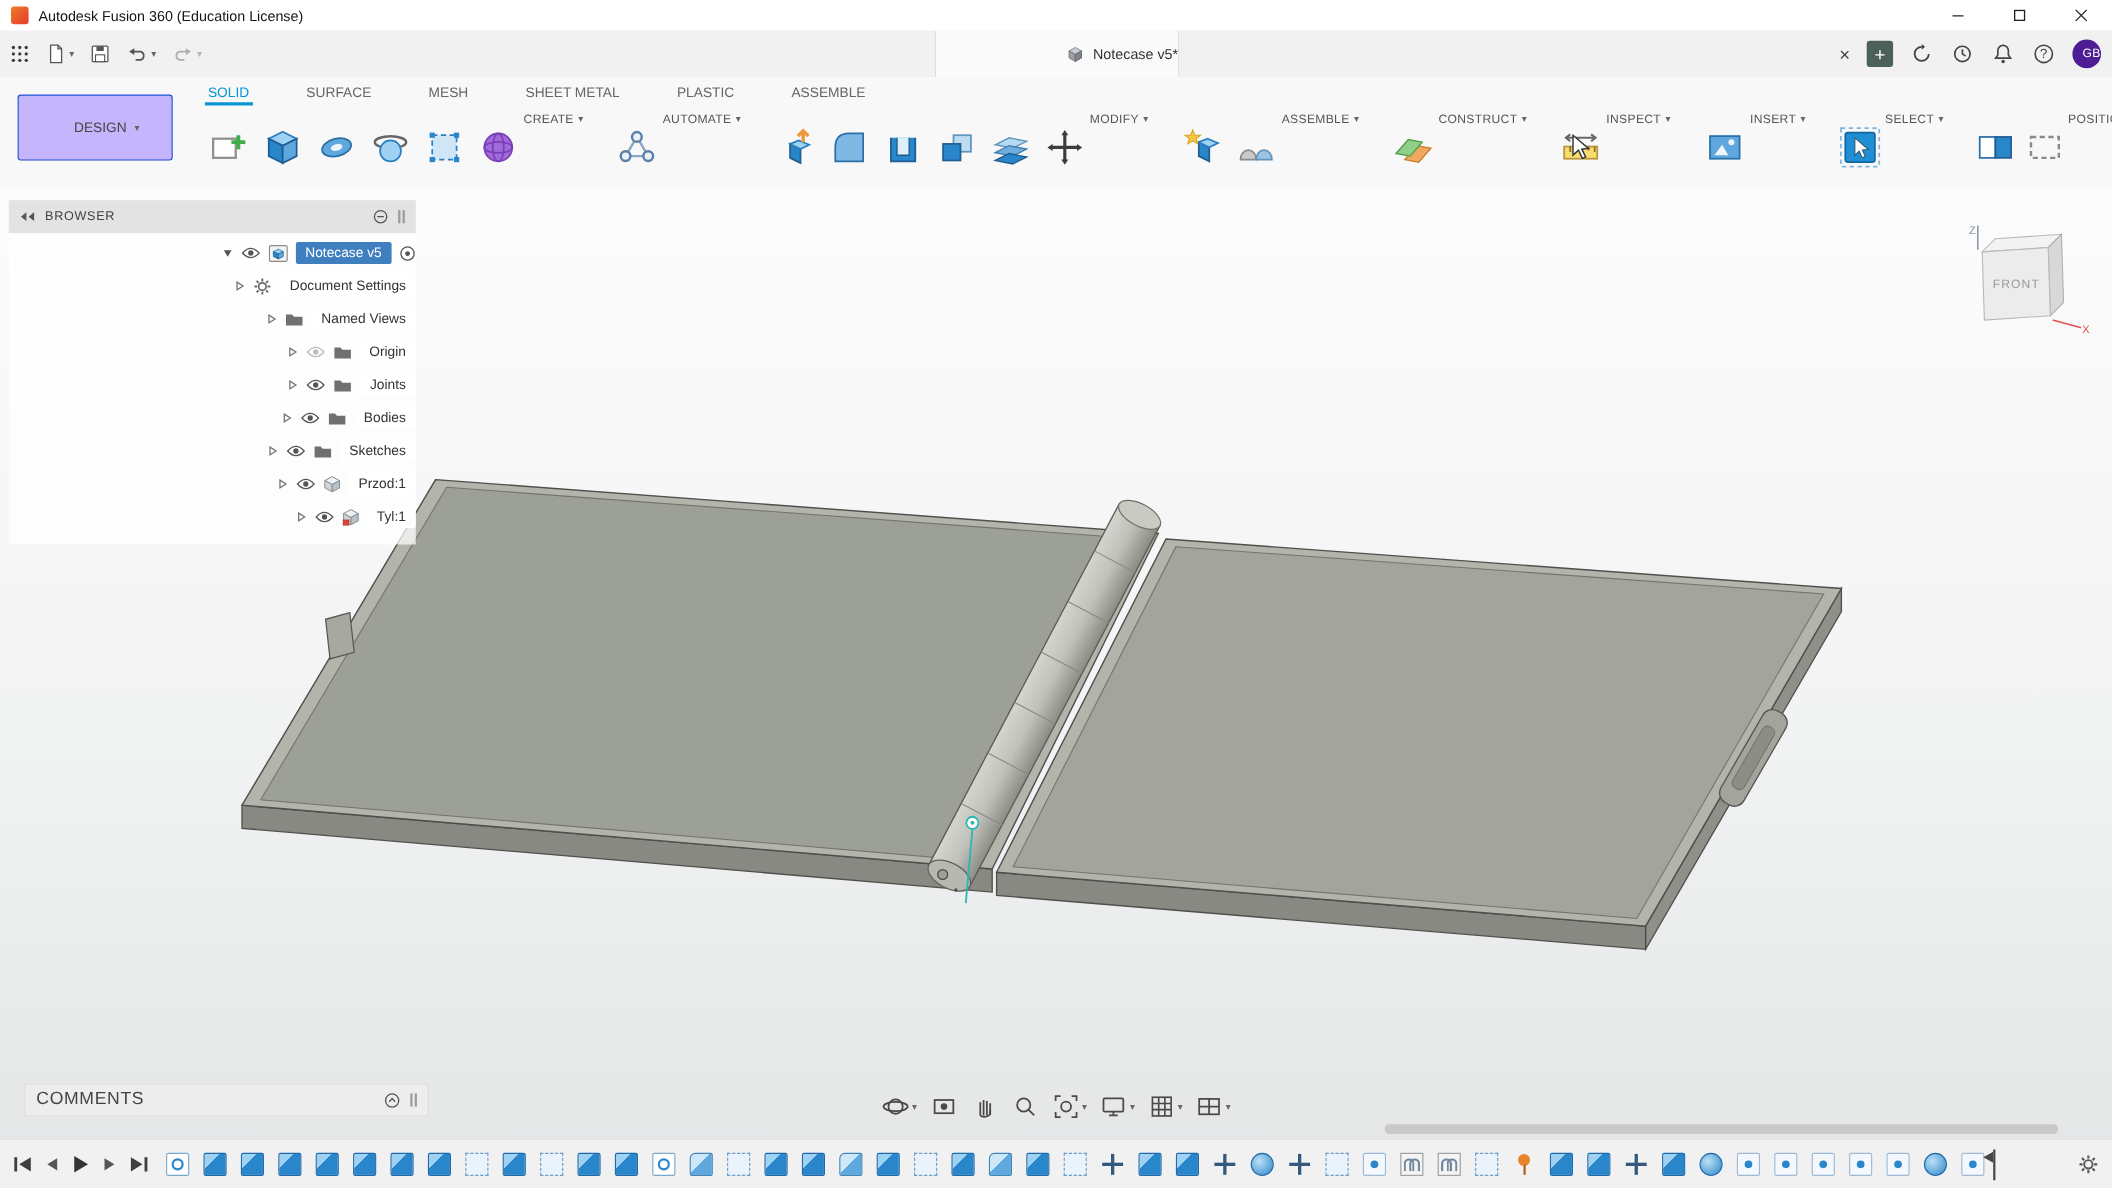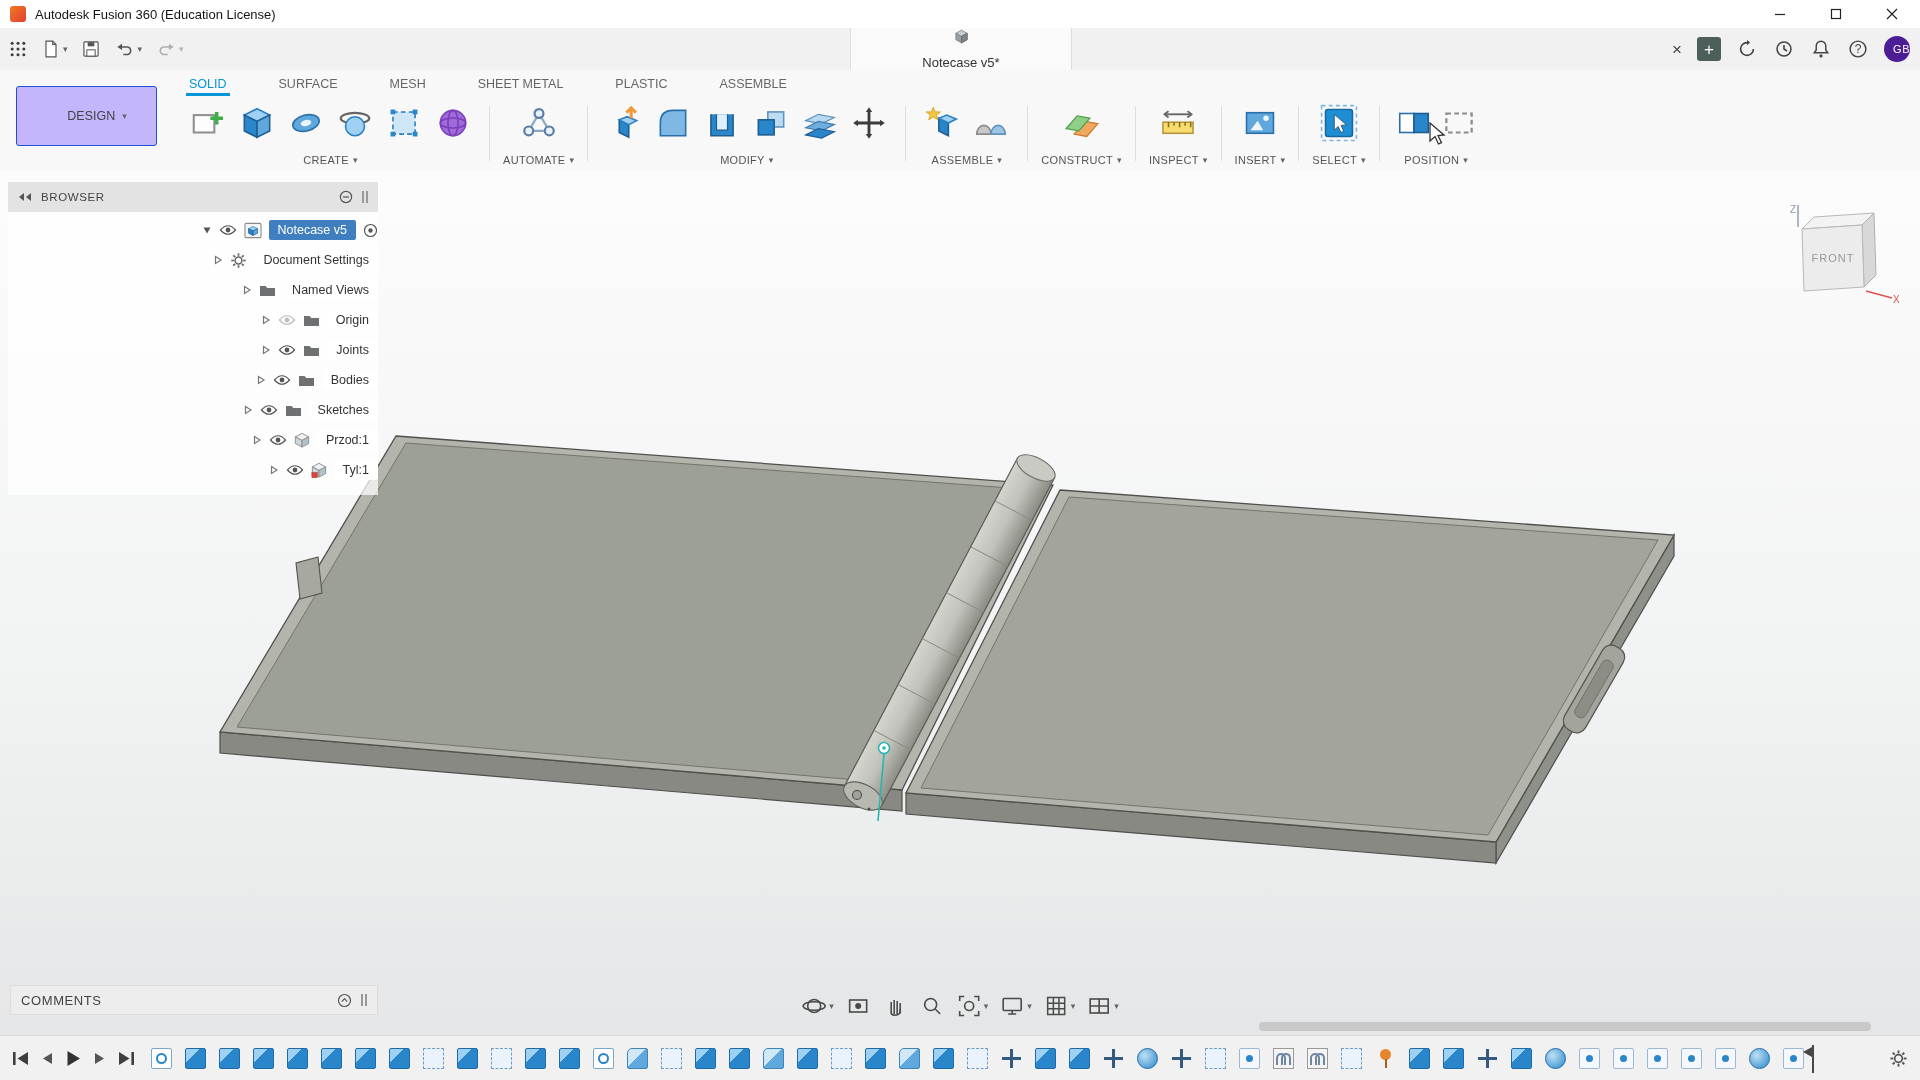--- a/index.html
+++ b/index.html
@@ -10,33 +10,33 @@
   .app-logo{width:16px;height:16px;margin-left:10px;border-radius:3px;background:linear-gradient(135deg,#f07a24,#e43d30);}
   .title-text{font-size:13px;color:#141414;margin-left:9px;}
   .win-controls{margin-left:auto;display:flex;height:100%;}
   .win-btn{width:56px;height:100%;display:flex;align-items:center;justify-content:center;}
   
   .apptoolbar{position:absolute;top:28px;left:0;right:0;height:42px;background:#f1f1f2;border-bottom:1px solid #e3e3e4;}
   .atb-left{position:absolute;left:8px;top:0;height:42px;display:flex;align-items:center;gap:13px;}
   .atb-btn{display:flex;align-items:center;gap:2px;}
   .caret{font-size:9px;color:#666;line-height:1;}
   .caret.dim{color:#b5b5b5;}
-  .doc-tab{position:absolute;left:850px;top:0;width:220px;height:42px;background:#fafafa;border-left:1px solid #dedede;border-right:1px solid #dedede;display:flex;align-items:center;justify-content:space-between;gap:8px;font-size:13px;color:#333;flex-direction:column;}
+  .doc-tab{position:absolute;left:850px;top:0;width:220px;height:42px;background:#fafafa;border-left:1px solid #dedede;border-right:1px solid #dedede;display:flex;align-items:center;justify-content:flex-end;gap:8px;font-size:13px;color:#333;}
   .atb-right{position:absolute;right:10px;top:0;height:42px;display:flex;align-items:center;gap:15px;}
   .plus-btn{width:24px;height:24px;border-radius:3px;background:#4d5f5a;color:#fff;font-size:17px;display:flex;align-items:center;justify-content:center;line-height:1;}
   .avatar{width:26px;height:26px;border-radius:50%;background:#4c1d95;color:#fff;font-size:11px;display:flex;align-items:center;justify-content:flex-end;letter-spacing:.5px;}
   .xglyph{font-size:17px;color:#444;line-height:1;}
   
   .ribbon{position:absolute;top:70px;left:0;right:0;height:101px;background:#f8f8f8;border-bottom:1px solid #d2d2d2;}
   .design-btn{position:absolute;left:16px;top:16px;width:118px;height:58px;background:#c4b5fd;border:1px solid #1d4ed8;border-radius:3px;display:flex;align-items:center;justify-content:center;gap:7px;font-size:12.5px;color:#444;padding-left:21px;}
   .rtabs{position:absolute;left:186px;top:1px;height:25px;display:flex;gap:46px;}
   .rtab{font-size:12.5px;color:#666;display:flex;align-items:center;padding:0 3px;}
   .rtab.active{color:#0696d7;box-shadow:inset 0 -3px 0 #0696d7;}
   .rgroups{position:absolute;left:172px;top:26px;right:0;bottom:0;display:flex;}
-  .rgroup{display:flex;flex-direction:column;padding:1px 13px 0;}
+  .rgroup{display:flex;flex-direction:row;padding:1px 13px 0;}
   .rg-icons{flex:1;display:flex;align-items:center;gap:3px;}
   .rg-label{height:23px;display:flex;align-items:center;justify-content:center;gap:4px;font-size:11px;color:#555;letter-spacing:.3px;}
   .rg-sep{width:1px;background:#dedede;margin:10px 0;}
   .rbtn{width:46px;height:52px;display:flex;align-items:center;justify-content:center;border-radius:3px;}
   .rbtn svg{width:38px;height:38px;}
   .rbtn.narrow{width:42px;}
   
   .viewport{position:absolute;top:171px;left:0;width:1920px;height:864px;background:linear-gradient(180deg,#fcfcfc 0%,#f2f3f3 55%,#e5e6e7 100%);}
   .model{position:absolute;left:0;top:0;}
   
@@ -46,21 +46,21 @@
   .grip{display:flex;gap:2px;}
   .grip i{display:block;width:2px;height:12px;background:#9a9a9a;}
   .bp-body{background:rgba(255,255,255,.72);padding:3px 0 10px;}
   .brow{height:30px;display:flex;align-items:center;gap:7px;padding-left:20px;font-size:12.5px;color:#333;justify-content:flex-end;}
   .brow.child{padding-left:46px;}
   .blabel{background:rgba(255,255,255,.92);padding:3px 9px;border-radius:2px;white-space:nowrap;}
   .blabel.selected{background:#3f7ebf;color:#fff;}
   
   .viewcube{position:absolute;right:20px;top:28px;}
   
-  .comments-bar{position:absolute;left:10px;bottom:20px;width:368px;height:30px;background:#ededee;border:1px solid #dddddd;display:flex;align-items:center;padding:0 10px;gap:9px;font-size:13px;color:#444;letter-spacing:.6px;box-sizing:border-box;}
+  .comments-bar{position:absolute;left:22px;bottom:20px;width:368px;height:30px;background:#ededee;border:1px solid #dddddd;display:flex;align-items:center;padding:0 10px;gap:9px;font-size:16px;color:#444;letter-spacing:.6px;box-sizing:border-box;}
   
   .navbar{position:absolute;left:50%;transform:translateX(-50%);bottom:16px;display:flex;align-items:center;gap:11px;}
   .nav-btn{display:flex;align-items:center;gap:2px;}
   
   .timeline{position:absolute;top:1035px;left:0;right:0;height:45px;background:#f1f1f2;border-top:1px solid #dadada;display:flex;align-items:center;}
   .tl-controls{display:flex;align-items:center;gap:13px;padding:0 16px 0 12px;}
   #timeline-features{display:flex;align-items:center;gap:13px;}
   .tl-icon{width:21px;height:21px;position:relative;flex:none;box-sizing:border-box;}
   .tl-extrude{background:linear-gradient(135deg,#9ed1f2 0 35%,#2a86ca 35%);border:1px solid #1f6aa8;border-radius:2px;}
   .tl-sketch{background:#fff;border:1px solid #7aa8cc;border-radius:2px;}

